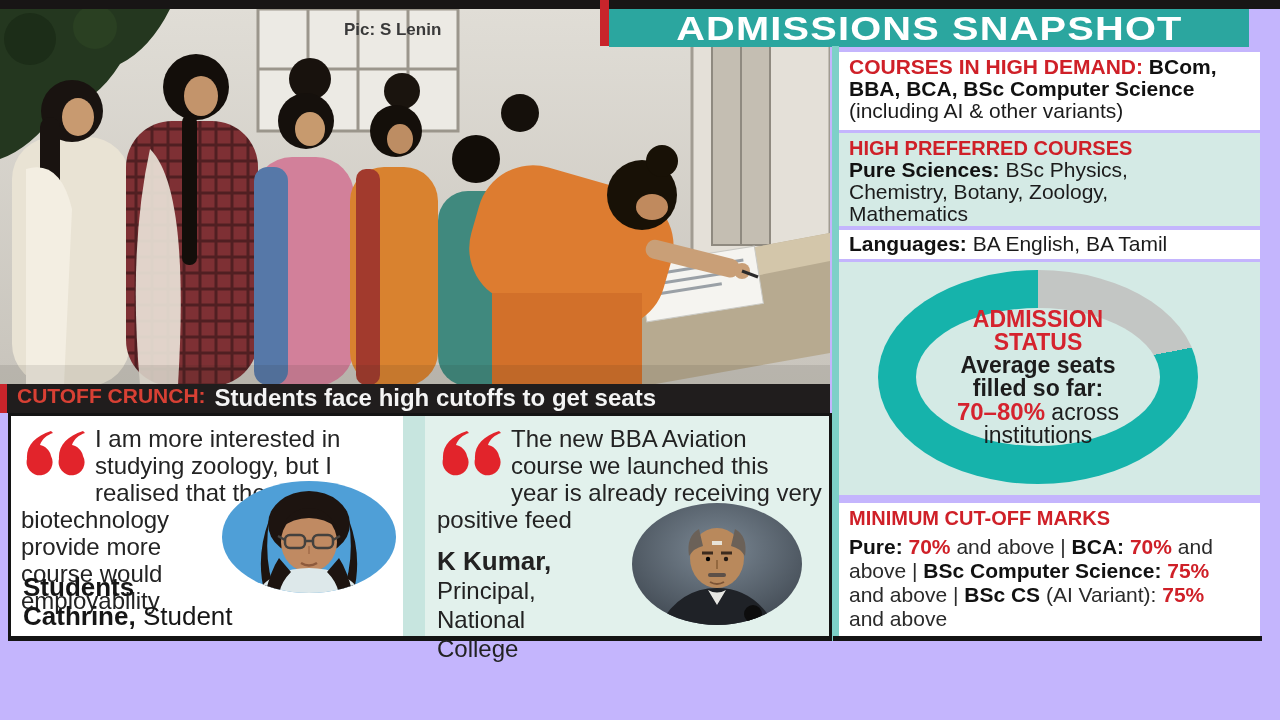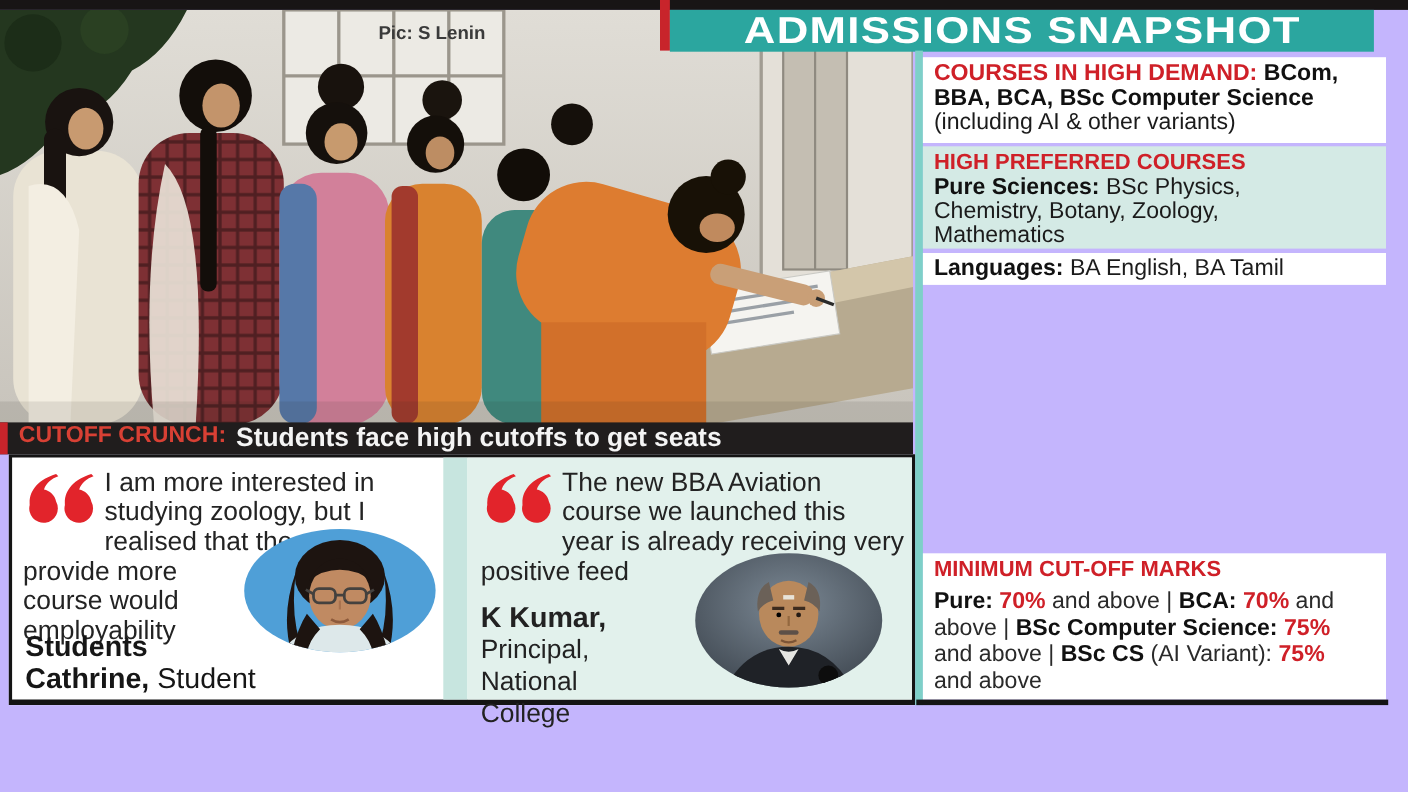--- a/index.html
+++ b/index.html
@@ -163,20 +163,21 @@
     <div class="qcol1">
       <svg class="qicon" viewBox="0 0 64 50">
         <g fill="#e2242b">
           <path d="M28 3 C12 8 3 18 4 31 a13 13 0 1 0 24 -3 c-1-6 -6-10 -11-11 2-6 7-10 13-12 z"></path>
           <path d="M60 3 C44 8 35 18 36 31 a13 13 0 1 0 24 -3 c-1-6 -6-10 -11-11 2-6 7-10 13-12 z"></path>
         </g>
       </svg>
       <div class="qline">I am more interested in</div>
       <div class="qline">studying zoology, but I</div>
       <div class="qline">realised that the</div>
+      <div class="qline">biotechnology</div>
       <div class="qline">provide more</div>
       <div class="qline">course would</div>
       <div class="qline">employability</div>
       <svg class="portrait1" viewBox="0 0 176 114">
         <defs>
             <clipPath id="pc1">
               <ellipse cx="88" cy="57" rx="87" ry="56"></ellipse>
             </clipPath>
           </defs>
         <ellipse cx="88" cy="57" rx="87" ry="56" fill="#4f9fd7"></ellipse>
@@ -271,20 +272,32 @@
       <span class="bk">Pure Sciences: </span><span>BSc Physics, Chemistry, Botany, Zoology, Mathematics</span>
     </div>
   </div>
 
   <div class="sec sec3">
     <div class="txt">
       <span class="bk">Languages: </span><span>BA English, BA Tamil</span>
     </div>
   </div>
 
+  <div class="sec sec4">
+    <div class="donut" style="background: conic-gradient(rgb(195, 198, 196) 0deg, rgb(195, 198, 196) 22%, rgb(22, 179, 171) 22%, rgb(22, 179, 171) 100%);"></div>
+    <div class="donut-hole" style="left:77px;top:46px;right:auto;bottom:auto;width:244px;height:138px;"></div>
+    <div class="donut-text" style="left:39px;top:8px;">
+      <div class="dt-red">ADMISSION</div>
+      <div class="dt-red">STATUS</div>
+      <div class="dt-bold">Average seats</div>
+      <div class="dt-bold">filled so far:</div>
+      <div class="dt-norm"><span class="dt-hl" style="font-size:24px;">70–80%</span><span> across</span></div>
+      <div class="dt-norm">institutions</div>
+    </div>
+  </div>
 
   <div class="sec sec5">
     <div class="redhead">MINIMUM CUT-OFF MARKS</div>
     <div class="body">
       <span class="bk">Pure: </span><span class="rd">70%</span><span> and above | </span><span class="bk">BCA: </span><span class="rd">70%</span><span> and above | </span><span class="bk">BSc Computer Science: </span><span class="rd">75%</span><span> and above | </span><span class="bk">BSc CS </span><span>(AI Variant): </span><span class="rd">75%</span><span> and above</span>
     </div>
   </div>
 
   <div class="bottom-rule"></div>
 

